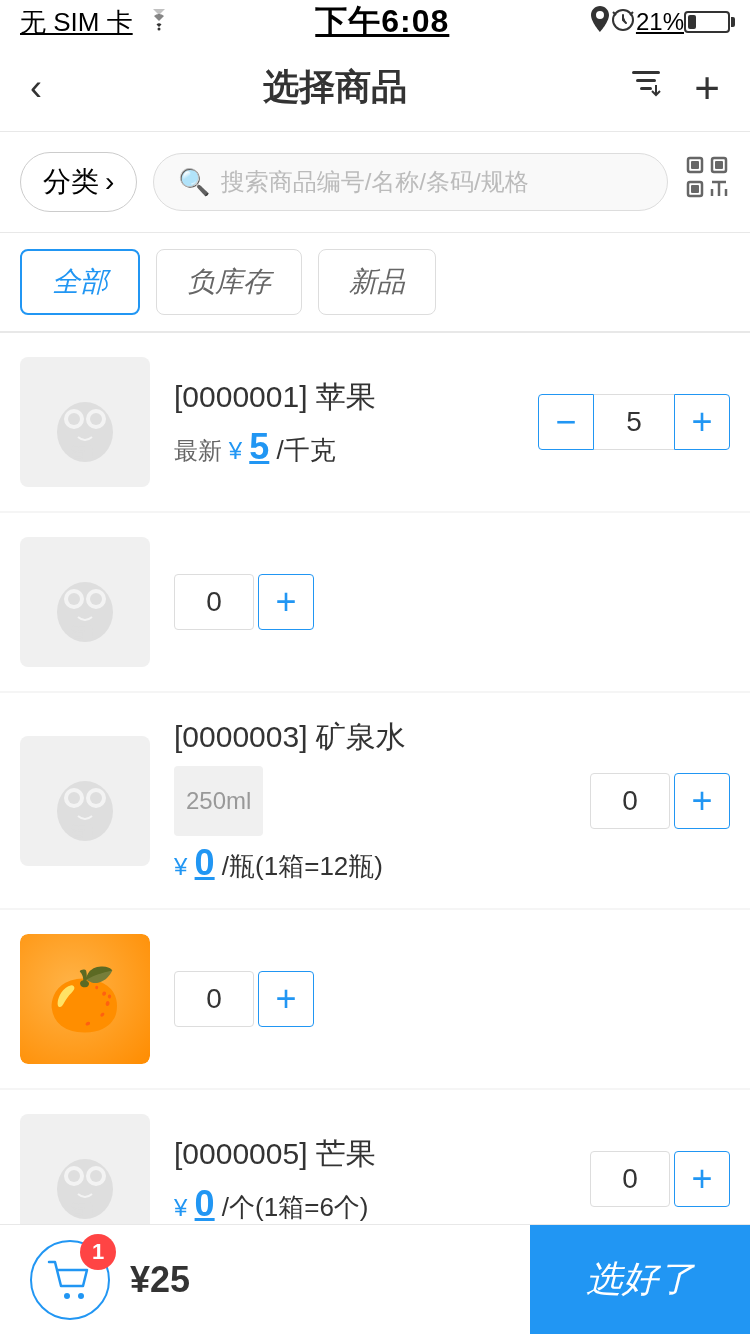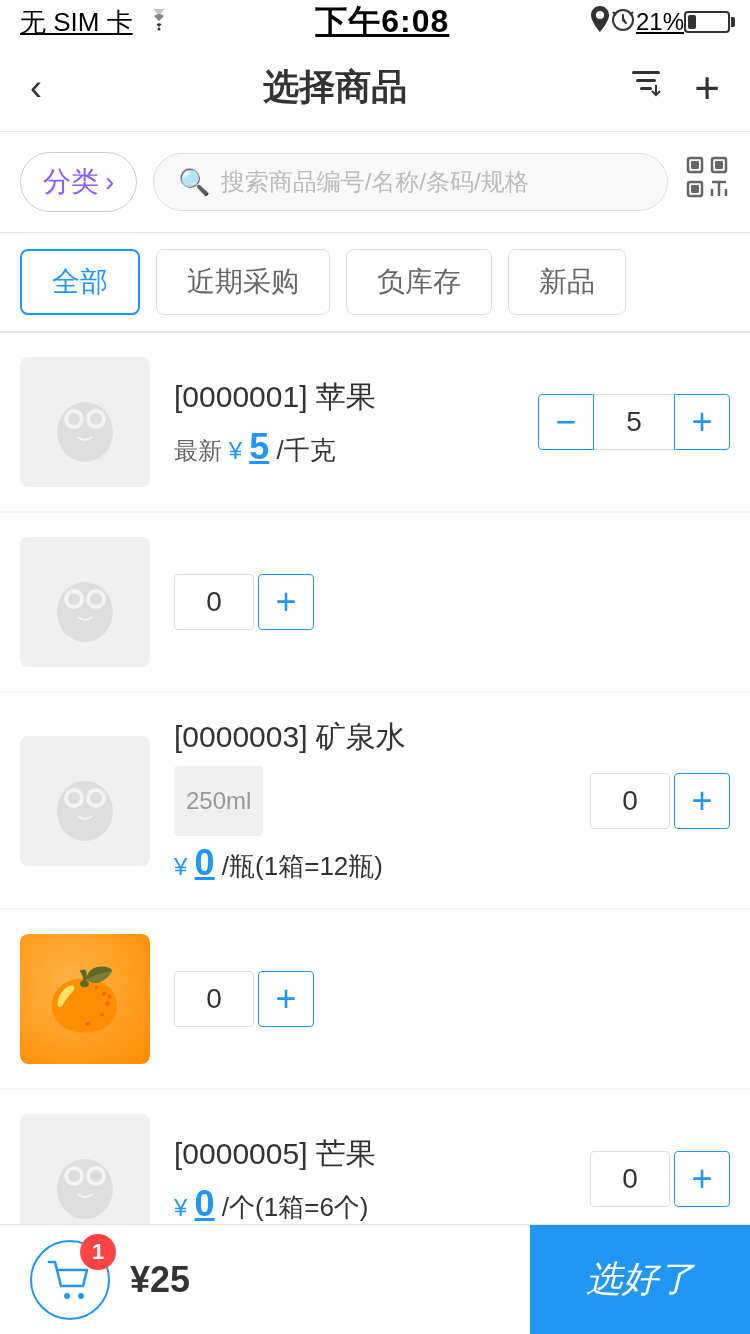--- a/index.html
+++ b/index.html
@@ -47,21 +47,21 @@
       display: flex;
       align-items: center;
       gap: 16px;
       border-bottom: 1px solid #e8e8e8;
     }
     .category-btn {
       border: 1px solid #ccc;
       border-radius: 30px;
       padding: 10px 22px;
       font-size: 28px;
-      color: #8b5cf6;
+      color: #000000;
       background: #fff;
       white-space: nowrap;
       display: flex;
       align-items: center;
       gap: 6px;
     }
     .search-box {
       flex: 1;
       border: 1px solid #ddd;
       border-radius: 30px;
@@ -84,20 +84,21 @@
       gap: 16px;
       border-bottom: 2px solid #e8e8e8;
     }
     .tab-item {
       padding: 12px 30px;
       border-radius: 8px;
       font-size: 28px;
       color: #666;
       background: #fff;
       border: 1px solid #ddd;
+      font-style: italic;
     }
     .tab-item.active {
       color: #2196F3;
       border: 2px solid #2196F3;
       background: #fff;
     }
 
     
     .product-list { background: #f5f5f5; }
     .product-item {
@@ -308,21 +309,20 @@
       <line x1="28" y1="28" x2="42" y2="28" stroke="#666" stroke-width="2.5"></line>
       <line x1="35" y1="28" x2="35" y2="42" stroke="#666" stroke-width="2.5"></line>
       <line x1="28" y1="35" x2="28" y2="42" stroke="#666" stroke-width="2.5"></line>
       <line x1="42" y1="35" x2="42" y2="42" stroke="#666" stroke-width="2.5"></line>
     </svg>
   </span>
 </div>
 
 <div class="tab-bar">
   <button class="tab-item active">全部</button>
-  <button class="tab-item">近期采购</button>
   <button class="tab-item">负库存</button>
   <button class="tab-item">新品</button>
 </div>
 
 <div class="product-list">
 
   <div class="product-item">
     <div class="product-thumb">
       <svg class="owl-svg" width="90" height="90" viewBox="0 0 90 90">
         <ellipse cx="45" cy="55" rx="28" ry="30" fill="#aaa"></ellipse>

